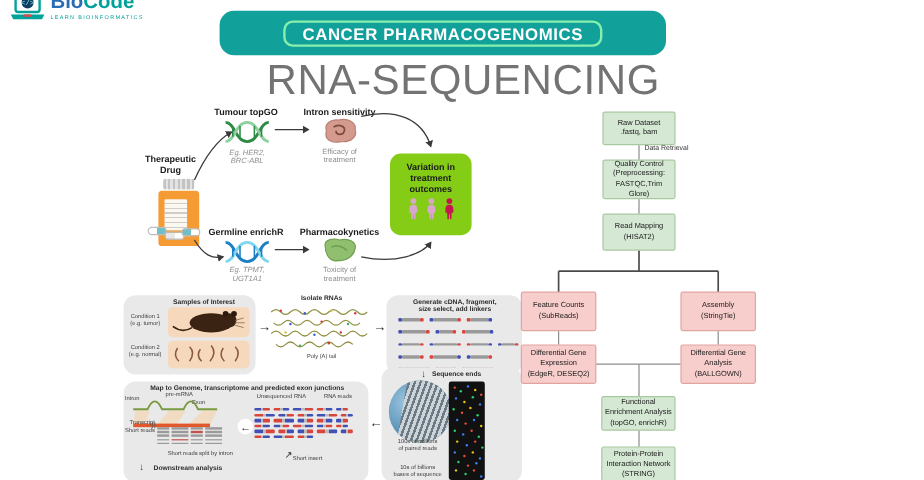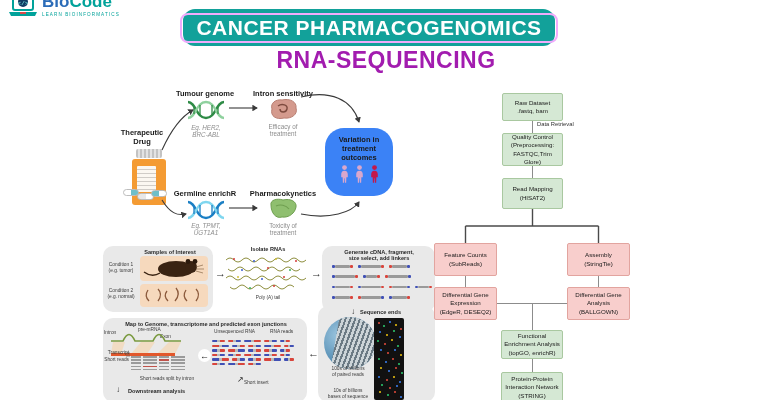--- a/index.html
+++ b/index.html
@@ -9,29 +9,29 @@
   .pre{white-space:pre-line;}
   
   .logo{left:8px;top:-7px;display:flex;gap:4px;align-items:flex-start;}
   .brand{font-size:17px;font-weight:bold;line-height:1;}
   .brand .bio{color:#2b6cb8;}
   .brand .code{color:#00a29a;}
   .tagline{font-size:4.6px;letter-spacing:1.1px;color:#00a29a;margin-top:2px;}
   
   .banner{left:183px;top:9px;width:372px;height:37px;background:#12a19a;border-radius:12px;
           display:flex;align-items:center;justify-content:center;}
-  .banner-inner{border:2px solid #f0abfc;border-radius:8px;padding:1px 14px;color:#fff;
-          font-size:21px;font-weight:bold;letter-spacing:.5px;white-space:nowrap;}
-  .subtitle{left:200px;top:47px;width:372px;text-align:center;font-size:23px;font-weight:700;
-          color:#a21caf;letter-spacing:.5px;}
+  .banner-inner{border:2px solid #86efac;border-radius:8px;padding:1px 14px;color:#fff;
+          font-size:14px;font-weight:bold;letter-spacing:.5px;white-space:nowrap;}
+  .subtitle{left:200px;top:47px;width:372px;text-align:center;font-size:35px;font-weight:400;
+          color:#737373;letter-spacing:.5px;}
   
   .pd-title{font-weight:bold;font-size:7.5px;text-align:center;color:#1a1a1a;}
   .pd-cap{font-size:6.3px;color:#8d8d8d;text-align:center;}
   .pd-eg{font-size:6.3px;color:#8d8d8d;font-style:italic;text-align:center;}
-  .outcome-box{left:325px;top:128px;width:68px;height:68px;background:#3b82f6;border-radius:19px;
+  .outcome-box{left:325px;top:128px;width:68px;height:68px;background:#84cc16;border-radius:9px;
           display:flex;flex-direction:column;align-items:center;padding-top:7px;box-sizing:border-box;}
   .persons{display:flex;gap:4px;margin-top:3px;}
   
   .bottle{left:129px;top:149px;width:40px;height:62px;}
   .cap{width:26px;height:9px;background:#d9d9d9;border-radius:2px;margin:0 auto;
        background-image:repeating-linear-gradient(90deg,#c3c3c3 0 2px,#e3e3e3 2px 4px);}
   .bottlebody{width:34px;height:46px;background:#f49b33;border-radius:3px;margin:1px auto 0;position:relative;}
   .blabel{position:absolute;left:5px;top:7px;width:19px;height:26px;background:#fcfcfc;border-radius:1px;
        background-image:repeating-linear-gradient(180deg,#fcfcfc 0 3px,#cfcfcf 3px 4px);opacity:.95;}
   .pill{position:absolute;height:7px;border-radius:4px;border:1px solid #bdbdbd;box-sizing:border-box;}
@@ -139,21 +139,21 @@
   <div class="abs bottle">
     <div class="cap"></div>
     <div class="bottlebody">
         <div class="blabel"></div>
       </div>
     <div class="pill a"></div>
       <div class="pill b"></div>
       <div class="pill c"></div>
   </div>
 
-  <div class="abs pd-title" style="left:170px;top:89px;width:70px;">Tumour genome</div>
+  <div class="abs pd-title" style="left:170px;top:89px;width:70px;">Tumour topGO</div>
   <svg class="abs" style="left:186px;top:98px;" width="40" height="24" viewBox="0 0 40 24">
     <path d="M2 4 C10 4 10 20 20 20 C30 20 30 4 38 4" fill="none" stroke="#2e8b46" stroke-width="2.4"></path>
     <path d="M2 20 C10 20 10 4 20 4 C30 4 30 20 38 20" fill="none" stroke="#8fd19e" stroke-width="2.4"></path>
     <path d="M8 8 V16 M14 7 V17 M26 7 V17 M32 8 V16" stroke="#2e8b46" stroke-width="1.3"></path>
   </svg>
   <div class="abs pd-eg pre" style="left:178px;top:124px;width:56px;">Eg. HER2,
 BRC-ABL</div>
 
   <div class="abs pd-title" style="left:248px;top:89px;width:70px;">Intron sensitivity</div>
   <svg class="abs" style="left:266px;top:97px;" width="34" height="24" viewBox="0 0 34 24">

